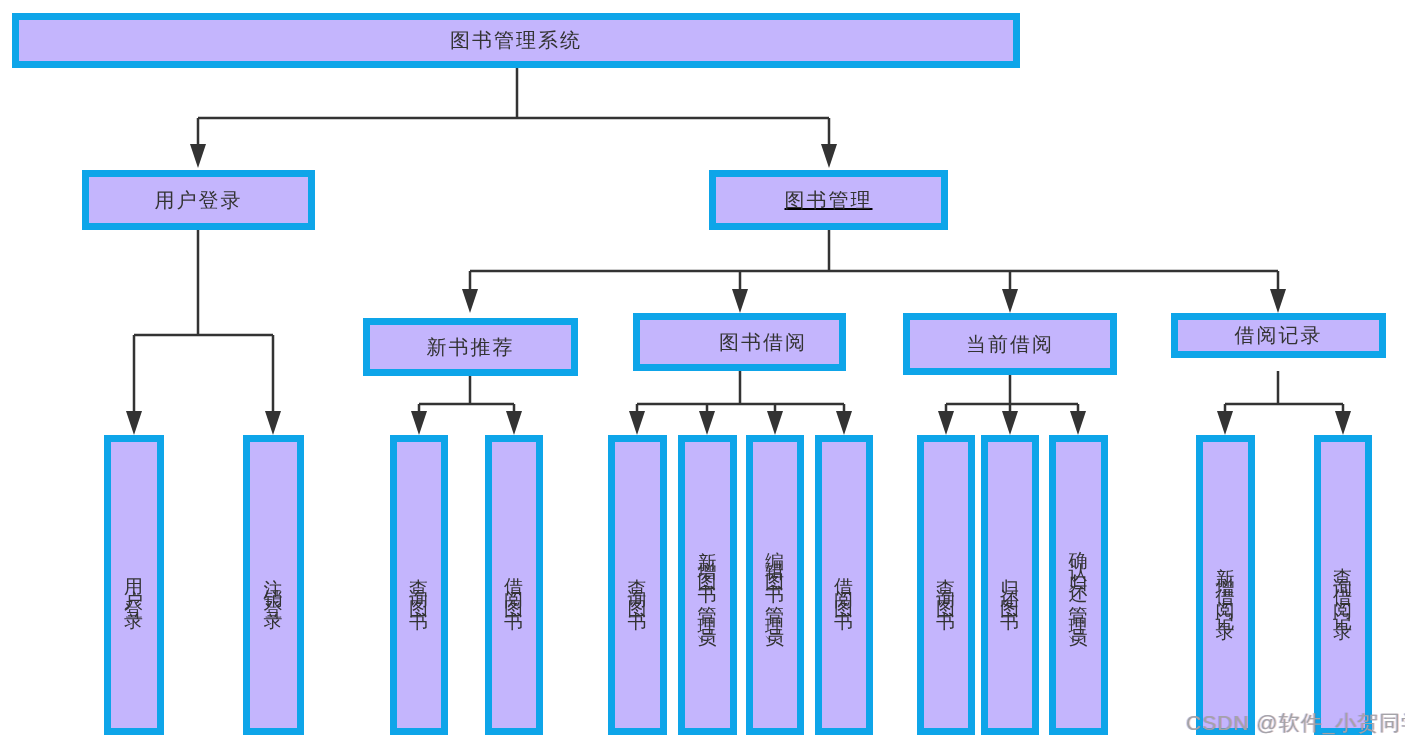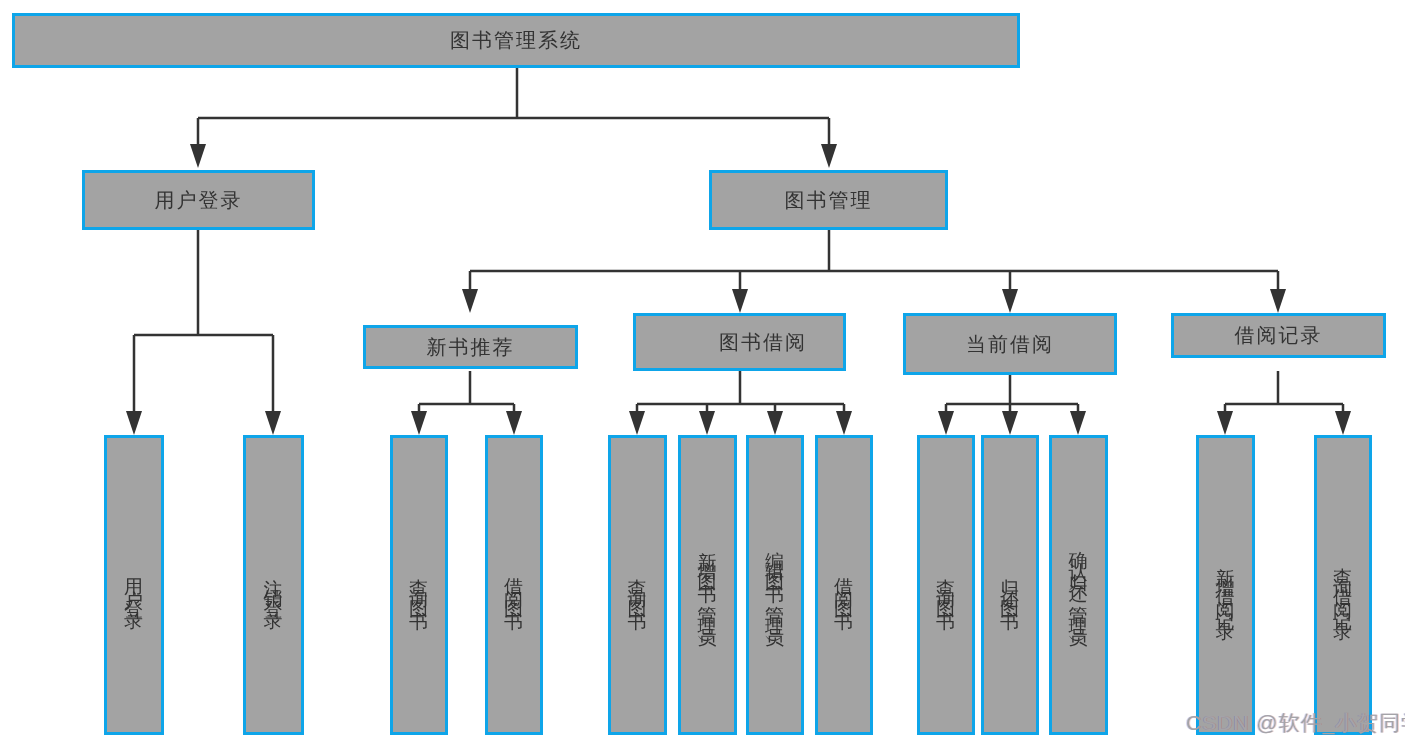--- a/index.html
+++ b/index.html
@@ -6,22 +6,22 @@
   #canvas{
     position:relative;
     width:1405px;height:747px;
     background:#ffffff;
     font-family:"Liberation Sans","DejaVu Sans",sans-serif;
     overflow:hidden;
   }
   #wires{position:absolute;left:0;top:0;z-index:1;}
   .node{
     position:absolute;
-    background:#a3a3a3;
-    border:3px solid #0ea5e9;
+    background:#c4b5fd;
+    border:7px solid #0ea5e9;
     box-sizing:border-box;
     display:flex;align-items:center;justify-content:center;
     z-index:2;
   }
   .hbox span{
     color:#333333;
     font-size:20px;
     letter-spacing:2px;
     white-space:nowrap;
   }
@@ -92,25 +92,25 @@
     </g>
   </svg>
 
   <div class="node hbox" style="left:12px;top:13px;width:1008px;height:55px;">
     <span>图书管理系统</span>
   </div>
 
   <div class="node hbox" style="left:82px;top:170px;width:233px;height:60px;">
     <span>用户登录</span>
   </div>
-  <div class="node hbox" style="left:709px;top:170px;width:239px;height:60px;">
+  <div class="node hbox" style="left:709px;top:170px;width:239px;height:60px;text-decoration:underline;">
     <span>图书管理</span>
   </div>
 
-  <div class="node hbox" style="left:363px;top:325px;width:215px;height:44px;">
+  <div class="node hbox" style="left:363px;top:318px;width:215px;height:58px;">
     <span>新书推荐</span>
   </div>
   <div class="node hbox" style="left:633px;top:313px;width:213px;height:58px;padding-left:47px;">
     <span>图书借阅</span>
   </div>
   <div class="node hbox" style="left:903px;top:313px;width:214px;height:62px;">
     <span>当前借阅</span>
   </div>
   <div class="node hbox" style="left:1171px;top:313px;width:215px;height:45px;">
     <span>借阅记录</span>

